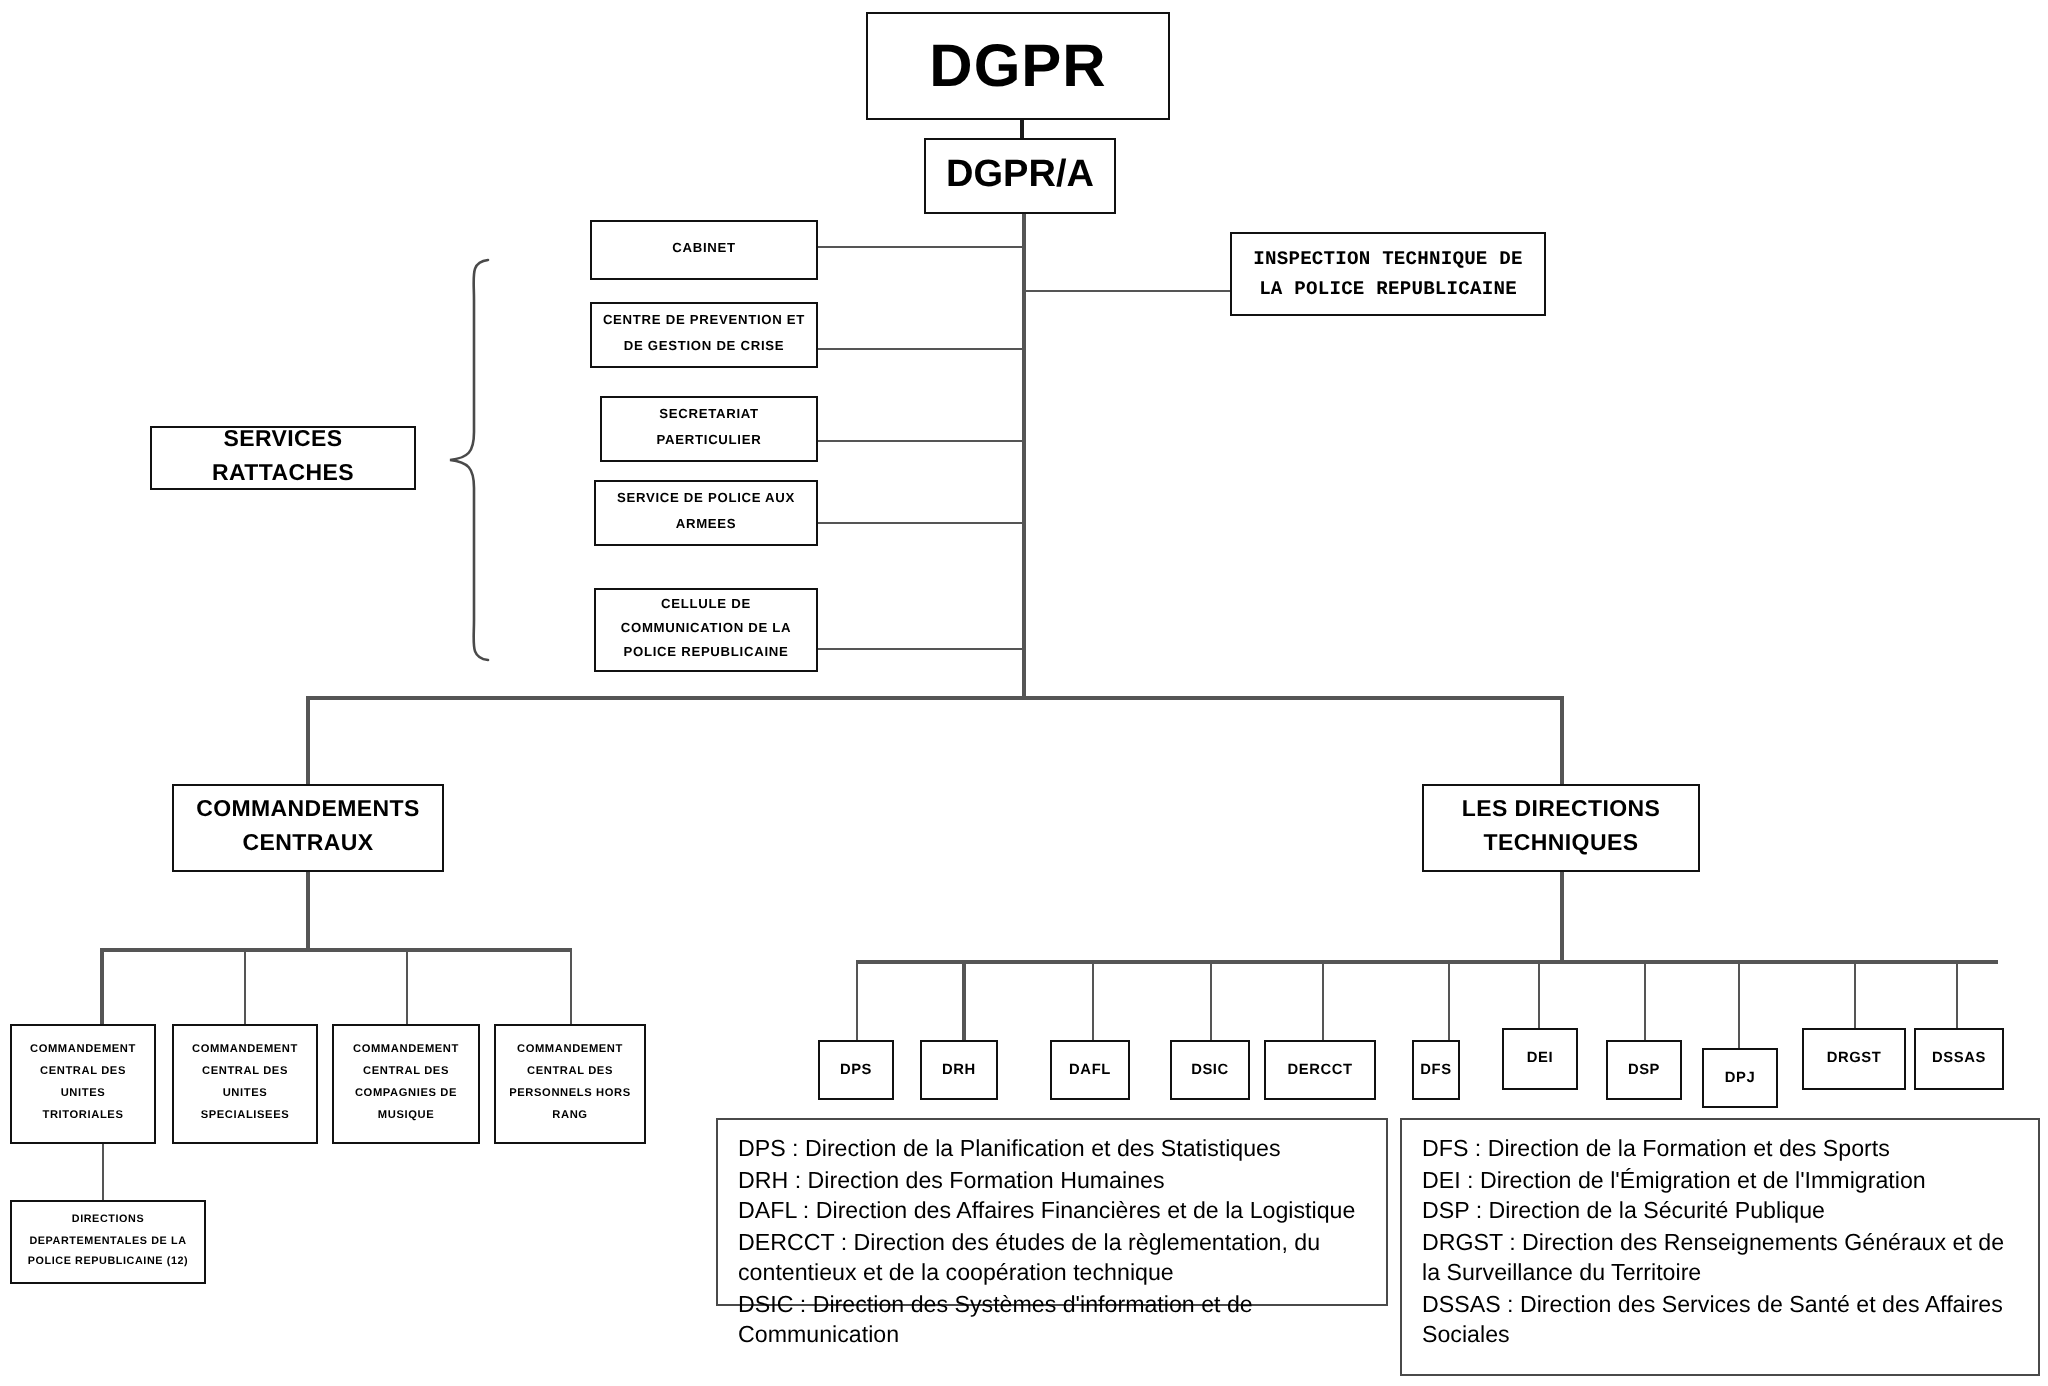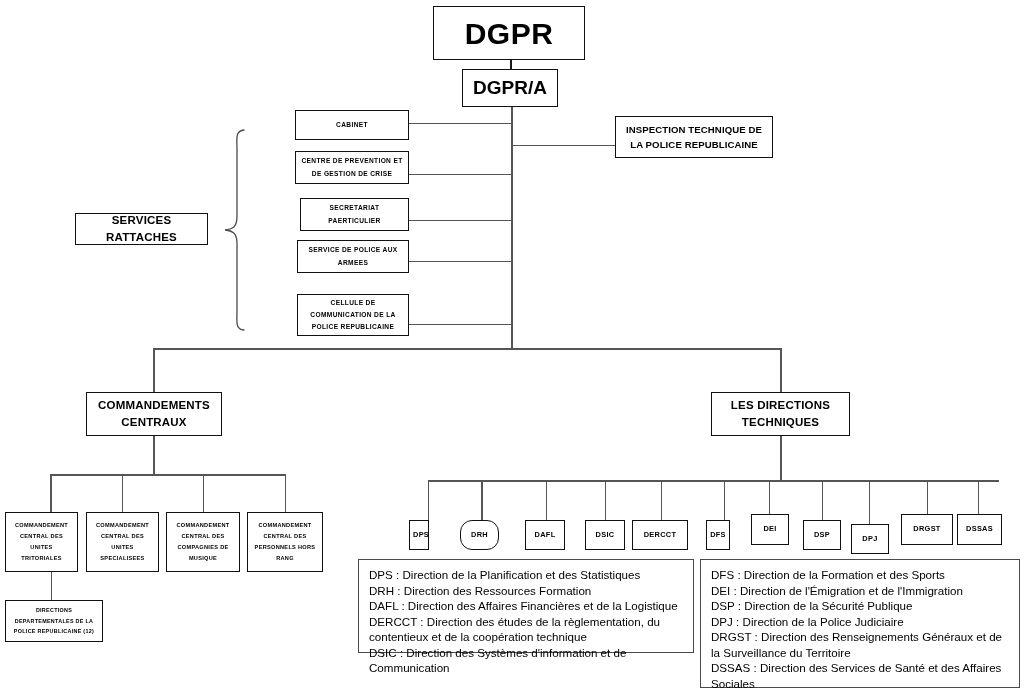--- a/index.html
+++ b/index.html
@@ -133,21 +133,21 @@
 
   <div class="ln v dk" style="left:510px; top:60px; width:1.5px; height:9px;"></div>
 
   <div class="node n-deputy dark" style="left:462px; top:69px; width:96px; height:38px;">
     <span class="lbl">DGPR/A</span>
   </div>
 
   <div class="ln v" style="left:511px; top:107px; width:1.5px; height:241px;"></div>
 
   <div class="ln h" style="left:512px; top:145px; width:103px; height:1px;"></div>
-  <div class="node n-inspection dark" style="left:615px; top:116px; width:158px; height:42px;">
+  <div class="node n-inspection dark" style="left:615px; top:116px; width:158px; height:42px;font-family:Liberation Mono, monospace;">
     <span class="lbl">INSPECTION TECHNIQUE DE
 LA POLICE REPUBLICAINE</span>
   </div>
 
   <div class="ln h" style="left:409px; top:123px; width:103px; height:1px;"></div>
   <div class="ln h" style="left:409px; top:174px; width:103px; height:1px;"></div>
   <div class="ln h" style="left:409px; top:220px; width:103px; height:1px;"></div>
   <div class="ln h" style="left:409px; top:261px; width:103px; height:1px;"></div>
   <div class="ln h" style="left:409px; top:324px; width:103px; height:1px;"></div>
 
@@ -242,24 +242,24 @@
   <div class="ln v" style="left:546px; top:480px; width:1px; height:40px;"></div>
   <div class="ln v" style="left:605px; top:480px; width:1px; height:40px;"></div>
   <div class="ln v" style="left:661px; top:480px; width:1px; height:40px;"></div>
   <div class="ln v" style="left:724px; top:480px; width:1px; height:40px;"></div>
   <div class="ln v" style="left:769px; top:480px; width:1px; height:34px;"></div>
   <div class="ln v" style="left:822px; top:480px; width:1px; height:40px;"></div>
   <div class="ln v" style="left:869px; top:480px; width:1px; height:44px;"></div>
   <div class="ln v" style="left:927px; top:480px; width:1px; height:34px;"></div>
   <div class="ln v" style="left:978px; top:480px; width:1px; height:34px;"></div>
 
-  <div class="node n-dir dark" style="left:409px; top:520px; width:20px; height:30px;">
+  <div class="node n-dir dark" style="left:409px; top:520px; width:38px; height:30px;">
     <span class="lbl">DPS</span>
   </div>
-  <div class="node n-dir dark" style="left:460px; top:520px; width:39px; height:30px;border-radius:12px;">
+  <div class="node n-dir dark" style="left:460px; top:520px; width:39px; height:30px;">
     <span class="lbl">DRH</span>
   </div>
   <div class="node n-dir dark" style="left:525px; top:520px; width:40px; height:30px;">
     <span class="lbl">DAFL</span>
   </div>
   <div class="node n-dir dark" style="left:585px; top:520px; width:40px; height:30px;">
     <span class="lbl">DSIC</span>
   </div>
   <div class="node n-dir dark" style="left:632px; top:520px; width:56px; height:30px;">
     <span class="lbl">DERCCT</span>
@@ -278,28 +278,27 @@
   </div>
   <div class="node n-dir dark" style="left:901px; top:514px; width:52px; height:31px;">
     <span class="lbl">DRGST</span>
   </div>
   <div class="node n-dir dark" style="left:957px; top:514px; width:45px; height:31px;justify-content:flex-end;">
     <span class="lbl">DSSAS</span>
   </div>
 
   <div class="legend" style="left:358px; top:559px; width:336px; height:94px;">
     <div class="line">DPS : Direction de la Planification et des Statistiques</div>
-    <div class="line">DRH : Direction des Ressources Formation</div>
+    <div class="line">DRH : Direction des Formation Humaines</div>
     <div class="line">DAFL : Direction des Affaires Financières et de la Logistique</div>
     <div class="line">DERCCT : Direction des études de la règlementation, du contentieux et de la coopération technique</div>
     <div class="line">DSIC : Direction des Systèmes d'information et de Communication</div>
   </div>
 
   <div class="legend" style="left:700px; top:559px; width:320px; height:129px;">
     <div class="line">DFS : Direction de la Formation et des Sports</div>
     <div class="line">DEI : Direction de l'Émigration et de l'Immigration</div>
     <div class="line">DSP : Direction de la Sécurité Publique</div>
-    <div class="line">DPJ : Direction de la Police Judiciaire</div>
     <div class="line">DRGST : Direction des Renseignements Généraux et de la Surveillance du Territoire</div>
     <div class="line">DSSAS : Direction des Services de Santé et des Affaires Sociales</div>
   </div>
 
 </div>
 
 </body></html>

